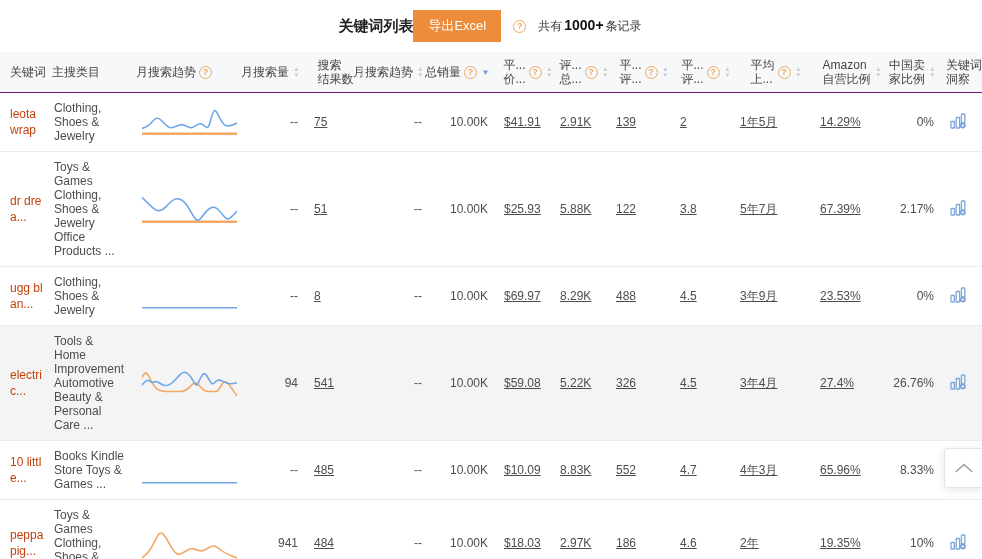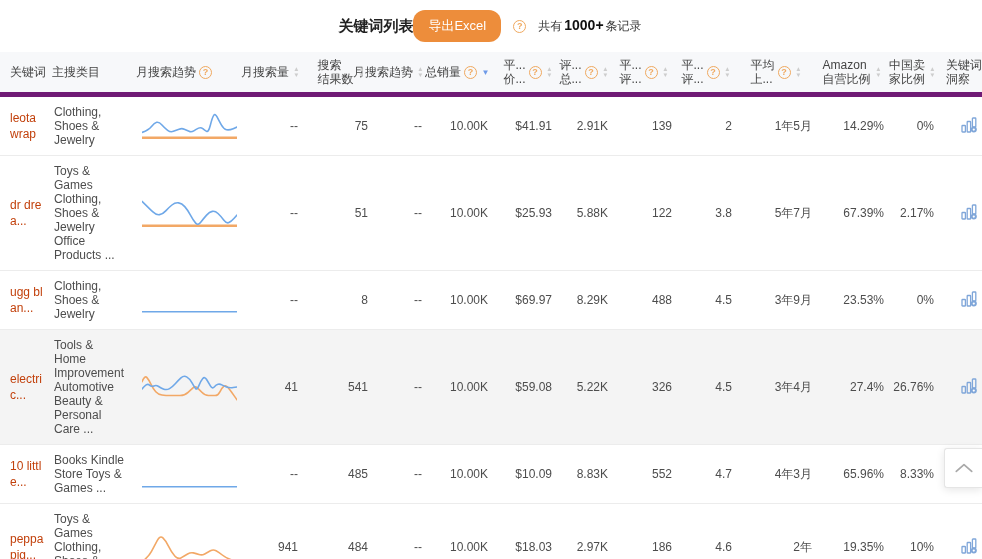--- a/index.html
+++ b/index.html
@@ -4,47 +4,47 @@
 <style>
   * { box-sizing: border-box; }
   html,body { margin:0; padding:0; background:#fff; }
   body { font-family:"Liberation Sans","DejaVu Sans",sans-serif; }
   .page { position:relative; width:982px; height:559px; overflow:hidden; background:#fff; }
 
   
   .topbar { height:52px; display:flex; align-items:center; justify-content:center; padding:0 12px 0 10px; }
   .page-title { font-size:15px; font-weight:bold; color:#222; }
   .topbar-right { display:flex; align-items:center; gap:12px; }
-  .btn-export { background:#ed8d3b; color:#fff; border:none; border-radius:12px; padding:7px 15px; font-size:13px; cursor:pointer; font-family:inherit; }
+  .btn-export { background:#ed8d3b; color:#fff; border:none; border-radius:0; padding:7px 15px; font-size:13px; cursor:pointer; font-family:inherit; }
   .records { font-size:12px; color:#333; }
   .records b { font-size:14px; color:#111; margin:8px 2px; }
 
   
   .help { display:inline-block; flex:none; width:13px; height:13px; border:1px solid #f0a95f; border-radius:50%; color:#f0a95f; font-size:9px; line-height:11px; text-align:center; font-weight:bold; }
 
   
   table { width:982px; border-collapse:collapse; table-layout:fixed; font-size:12px; color:#4d4d4d; }
-  thead th { background:#f7f8fa; font-weight:normal; color:#444; padding:6px 4px; vertical-align:middle; height:40px; border-bottom:5px solid #701a75; }
+  thead th { background:#f7f8fa; font-weight:normal; color:#444; padding:6px 4px; vertical-align:middle; height:40px; border-bottom:1px solid #701a75; }
   .th-wrap { display:flex; align-items:center; gap:3px; }
   .al-left  .th-wrap { justify-content:flex-start; }
   .al-center .th-wrap { justify-content:center; }
   .al-right .th-wrap { justify-content:flex-end; }
   .th-label { text-align:left; }
   .al-left .th-label { text-align:left; }
   .th-line { line-height:14px; white-space:nowrap; }
   th.col-keyword { padding-left:10px; }
 
   .sorter { display:inline-flex; flex-direction:column; align-items:center; margin-left:1px; flex:none; }
   .sorter i { font-style:normal; font-size:7px; line-height:6px; color:#cdcdcd; transform:scale(0.9); }
   .sorter i.on { color:#6e9ae8; font-size:9px; line-height:9px; }
 
   tbody td { padding:8px 4px; vertical-align:middle; border-bottom:1px solid #ececec; color:#4d4d4d; }
   tbody tr.highlight td { background:#f4f4f4; }
   td.al-right { text-align:right; padding-right:12px; }
-  td.al-center { text-align:right; }
+  td.al-center { text-align:left;text-decoration:underline; }
   td.col-keyword { padding-left:10px; word-break:break-all; line-height:16px; color:#c2410c; }
   td.col-category { padding-left:6px; padding-right:4px; line-height:14px; color:#4d4d4d; }
   td.col-trend svg { display:block; margin-left:6px; }
   th.al-right { padding-right:10px; }
 
   .insight-btn { display:inline-flex; align-items:center; justify-content:center; background:none; border:none; padding:0; cursor:pointer; }
 
   
   .back-top { position:absolute; right:0; top:448px; width:38px; height:40px; background:#fff; border:1px solid #e5e5e5; border-right:none; border-radius:3px 0 0 3px; box-shadow:0 2px 8px rgba(0,0,0,0.10); display:flex; align-items:center; justify-content:center; cursor:pointer; }
 </style>
@@ -340,21 +340,21 @@
         </tr>
         <tr class="highlight">
           <td class="col-keyword">electric...</td>
           <td class="col-category">Tools &amp; Home Improvement Automotive Beauty &amp; Personal Care ...</td>
           <td class="col-trend">
             <svg width="95" height="32" viewBox="0 0 100 30" preserveAspectRatio="none">
               <path d="M 0 10 Q 3 4 5 6 Q 7 8 9.5 12.5 Q 12 17 14.5 19.5 Q 17 22 21 22.5 Q 25 23 30 23 Q 35 23 40 23 Q 45 23 48.5 20 Q 52 17 54 15.5 Q 56 14 58 15.5 Q 60 17 63 20 Q 66 23 70 23 Q 74 23 77 23 Q 80 23 82 19.5 Q 84 16 86 14.5 Q 88 13 90 15 Q 92 17 94 19.5 Q 96 22 98 24.5 L 100 27" fill="none" stroke="#f2a866" stroke-width="1.6" vector-effect="non-scaling-stroke" stroke-linecap="round"></path>
               <path d="M 0 17 Q 5 11 7.5 13 Q 10 15 12.5 14 Q 15 13 17.5 14.5 Q 20 16 23 17 Q 26 18 29 16.5 Q 32 15 35 12 Q 38 9 41 6.5 Q 44 4 47 5.5 Q 50 7 52.5 11 Q 55 15 56.5 16.5 Q 58 18 60 13.5 Q 62 9 64 7 Q 66 5 68 8 Q 70 11 72 14 Q 74 17 76 15 Q 78 13 80 12.5 Q 82 12 84 13 Q 86 14 89 15 Q 92 16 96 15.5 L 100 15" fill="none" stroke="#6fa8e8" stroke-width="1.6" vector-effect="non-scaling-stroke" stroke-linecap="round"></path>
             </svg>
           </td>
-          <td class="col-monthly_search al-right">41</td>
+          <td class="col-monthly_search al-right">94</td>
           <td class="col-search_results al-center">541</td>
           <td class="col-monthly_clicks al-right">--</td>
           <td class="col-total_sales al-right">10.00K</td>
           <td class="col-avg_price al-center">$59.08</td>
           <td class="col-review_total al-center">5.22K</td>
           <td class="col-avg_reviews al-center">326</td>
           <td class="col-avg_rating al-center">4.5</td>
           <td class="col-avg_listing_age al-center">3年4月</td>
           <td class="col-amazon_ratio al-center">27.4%</td>
           <td class="col-cn_seller_ratio al-right">26.76%</td>

